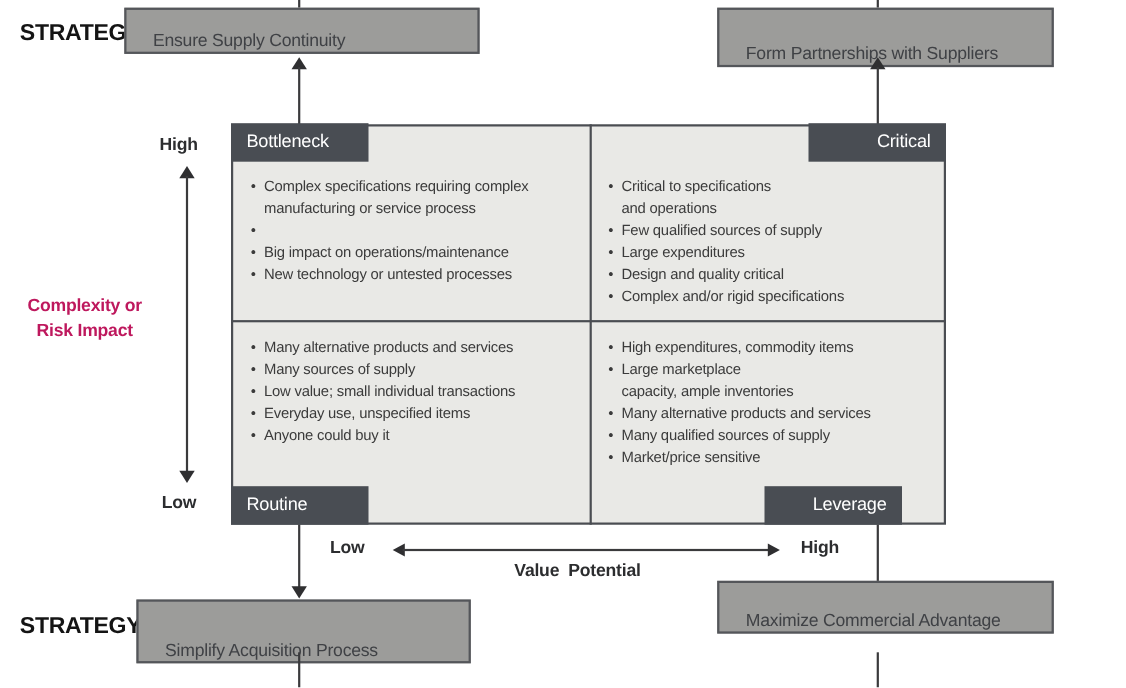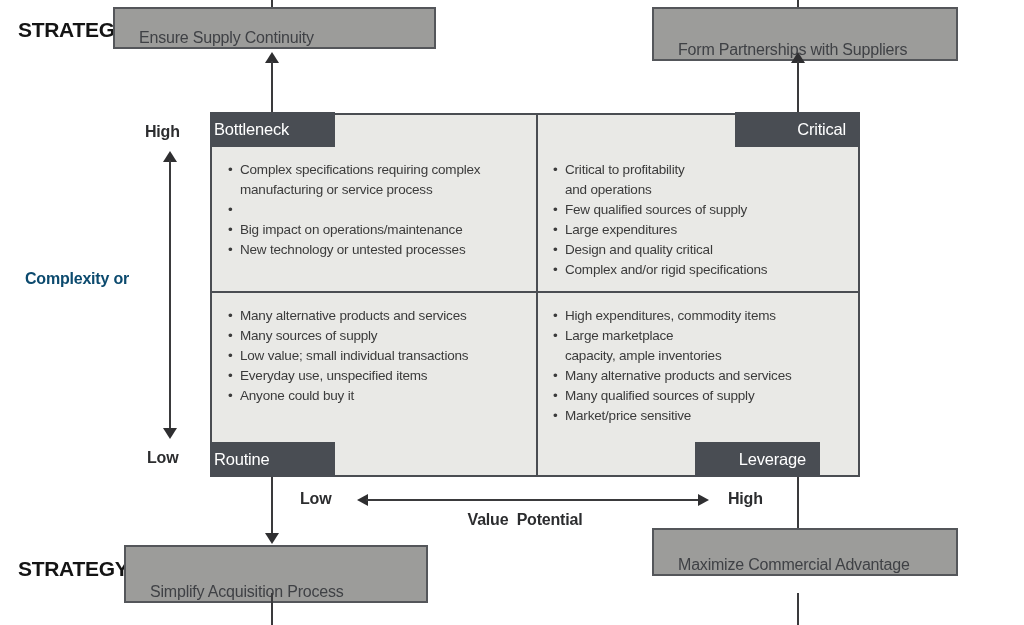--- a/index.html
+++ b/index.html
@@ -25,39 +25,39 @@
     background:#e9e9e6;border:2px solid #4a4d52;
   }
   .div-v{left:536px;top:113px;width:2px;height:364px;background:#4a4d52;}
   .div-h{left:210px;top:291px;width:650px;height:2px;background:#4a4d52;}
 
   .tab{
     box-sizing:border-box;background:#494d53;color:#ffffff;
     font-size:16.5px;letter-spacing:-0.2px;height:35px;width:125px;
     display:flex;align-items:center;
   }
-  .tab.left{padding-left:4px;}
+  .tab.left{padding-left:14px;}
   .tab.right{justify-content:flex-end;padding-right:14px;}
 
   
   .qlist{font-size:13.5px;line-height:20px;color:#3b3b3b;letter-spacing:-0.2px;width:300px;}
   .bl{display:flex;}
   .dot{width:12px;flex:0 0 12px;}
   .bl.cont{padding-left:12px;}
 
   
   .vline{width:2px;background:#3a3a3c;}
   .hline{height:2px;background:#3a3a3c;}
   .tri-up{width:0;height:0;border-left:7px solid transparent;border-right:7px solid transparent;border-bottom:11px solid #2f2f31;}
   .tri-down{width:0;height:0;border-left:7px solid transparent;border-right:7px solid transparent;border-top:11px solid #2f2f31;}
   .tri-left{width:0;height:0;border-top:6px solid transparent;border-bottom:6px solid transparent;border-right:11px solid #2f2f31;}
   .tri-right{width:0;height:0;border-top:6px solid transparent;border-bottom:6px solid transparent;border-left:11px solid #2f2f31;}
 
   .axis-word{font-weight:bold;color:#2c2d2f;font-size:16px;letter-spacing:-0.2px;}
-  .yaxis-title{width:140px;text-align:center;font-weight:bold;color:#0c4a6e;font-size:16px;line-height:22px;letter-spacing:-0.2px;}
+  .yaxis-title{width:140px;text-align:center;font-weight:bold;color:#be185d;font-size:16px;line-height:22px;letter-spacing:-0.2px;}
 </style>
 </head>
 <body>
 
 <div class="abs vline" style="left:271px;top:0;height:7px;"></div>
 <div class="abs vline" style="left:797px;top:0;height:7px;"></div>
 
 <span class="abs strategy-label" style="left:18px;top:18px;">STRATEGY</span>
 
 <div class="abs sbox" style="left:113px;top:7px;width:323px;height:42px;">
@@ -107,21 +107,21 @@
     </div>
   <div class="bl">
       <span class="dot">•</span>
       <span>New technology or untested processes</span>
     </div>
 </div>
 
 <div class="abs qlist" style="left:553px;top:160px;">
   <div class="bl">
       <span class="dot">•</span>
-      <span>Critical to profitability</span>
+      <span>Critical to specifications</span>
     </div>
   <div class="bl cont">
       <span>and operations</span>
     </div>
   <div class="bl">
       <span class="dot">•</span>
       <span>Few qualified sources of supply</span>
     </div>
   <div class="bl">
       <span class="dot">•</span>
@@ -189,20 +189,21 @@
 <span class="abs axis-word" style="left:145px;top:123px;">High</span>
 <div class="abs" style="left:163px;top:151px;width:14px;height:288px;">
   <div class="tri-up" style="position:absolute;left:0;top:0;"></div>
   <div class="vline" style="position:absolute;left:6px;top:9px;height:270px;"></div>
   <div class="tri-down" style="position:absolute;left:0;bottom:0;"></div>
 </div>
 <span class="abs axis-word" style="left:147px;top:449px;">Low</span>
 
 <div class="abs yaxis-title" style="left:7px;top:268px;">
   <div>Complexity or</div>
+  <div>Risk Impact</div>
 </div>
 
 <span class="abs axis-word" style="left:300px;top:490px;">Low</span>
 <div class="abs" style="left:357px;top:494px;width:352px;height:12px;">
   <div class="tri-left" style="position:absolute;left:0;top:0;"></div>
   <div class="hline" style="position:absolute;left:9px;top:5px;width:334px;"></div>
   <div class="tri-right" style="position:absolute;right:0;top:0;"></div>
 </div>
 <span class="abs axis-word" style="left:728px;top:490px;">High</span>
 <div class="abs axis-word" style="left:425px;top:511px;width:200px;text-align:center;word-spacing:4px;">Value Potential</div>

